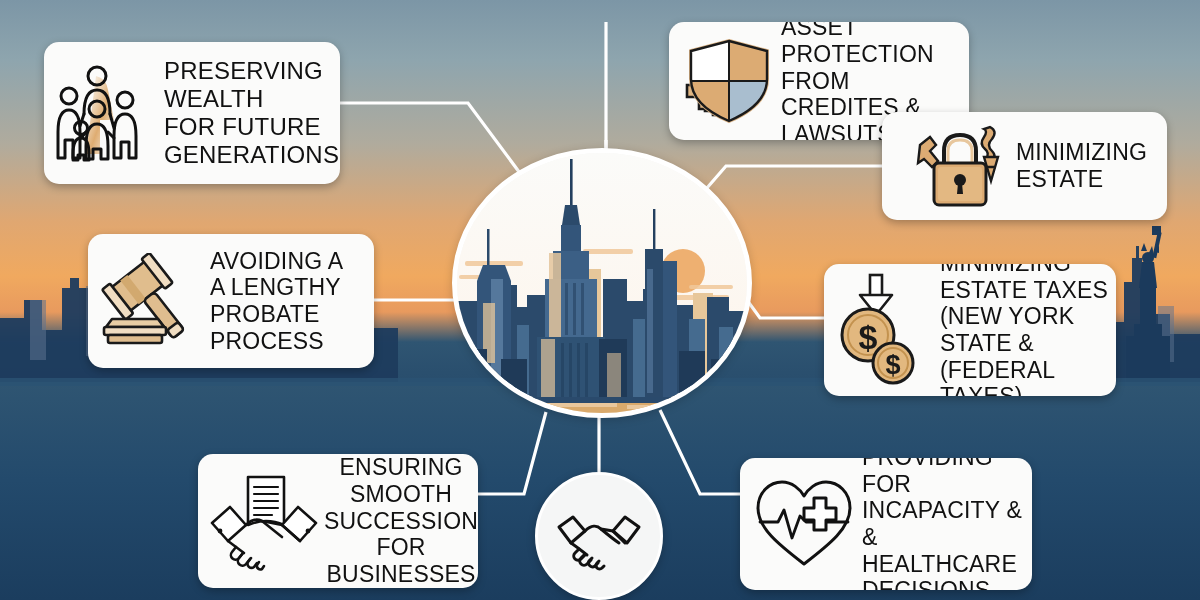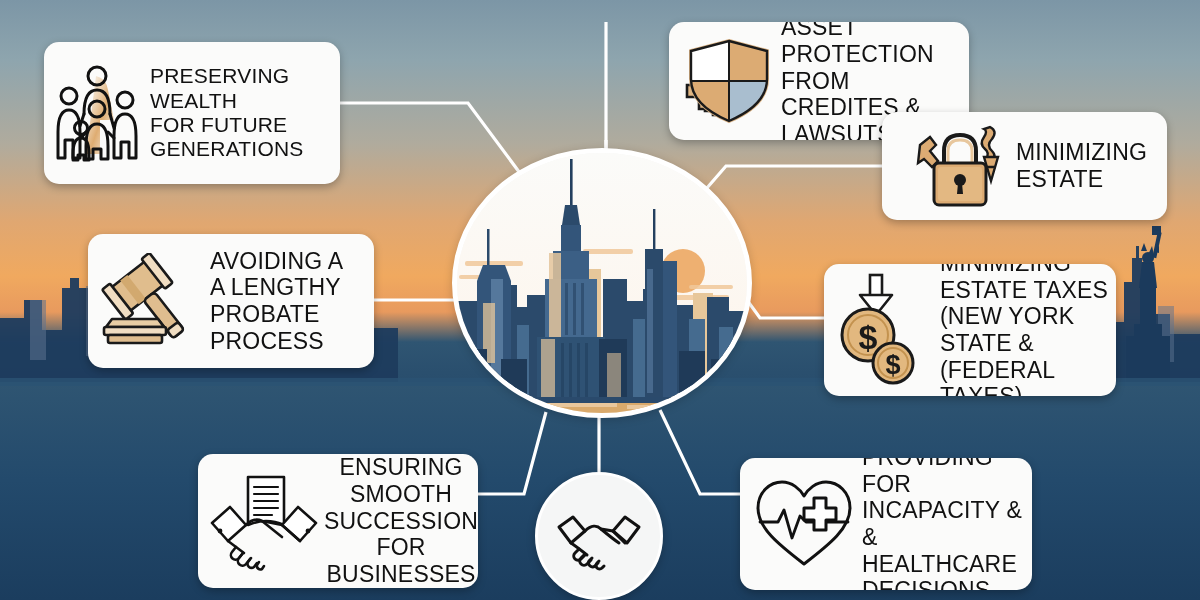--- a/index.html
+++ b/index.html
@@ -94,21 +94,21 @@
   }
   .box .label {
     color: #111111;
     letter-spacing: 0.2px;
     white-space: pre-line;
     line-height: 1.16;
   }
 
   
   #box-preserving { left: 44px;  top: 42px;  width: 296px; height: 142px; padding: 0 6px 0 8px; }
-  #box-preserving .label { font-size: 21px; margin-left: 6px; }
+  #box-preserving .label { font-size: 24px; margin-left: 20px; }
 
   #box-asset     { left: 660px; top: 22px;  width: 300px; height: 118px; padding: 0 6px 0 10px; margin-left: 9px; }
   #box-asset .label { font-size: 23px; margin-left: 6px; text-align: left; }
 
   #box-minimizing-estate { left: 882px; top: 112px; width: 285px; height: 108px; padding: 0 6px 0 32px; }
   #box-minimizing-estate .label { font-size: 23px; margin-left: 10px; }
 
   #box-probate  { left: 88px;  top: 234px; width: 286px; height: 134px; padding: 0 4px 0 10px; }
   #box-probate .label { font-size: 23px; margin-left: 8px; }
 

